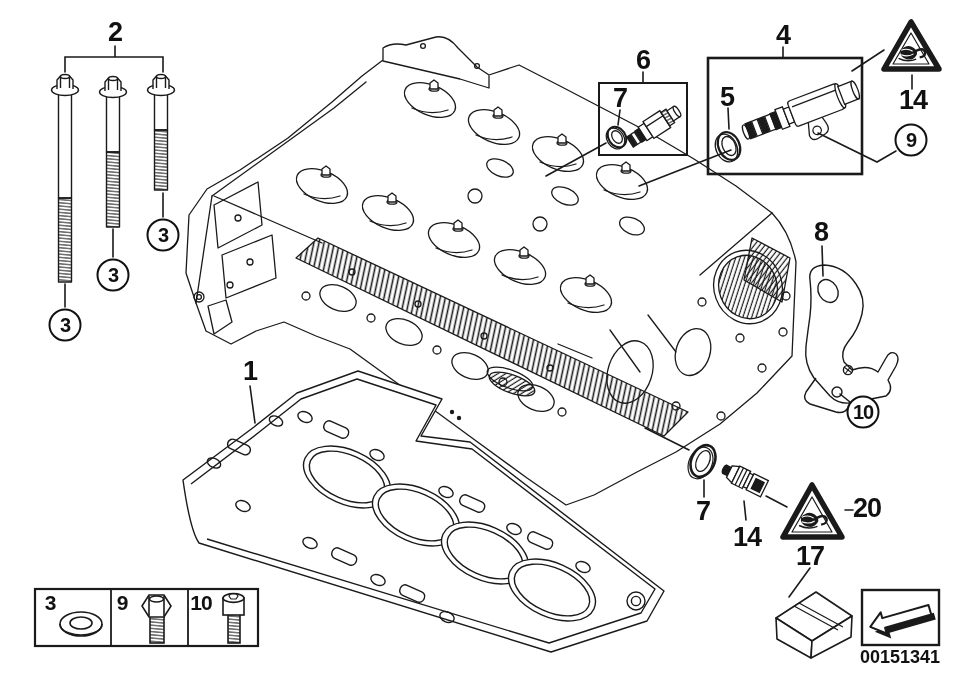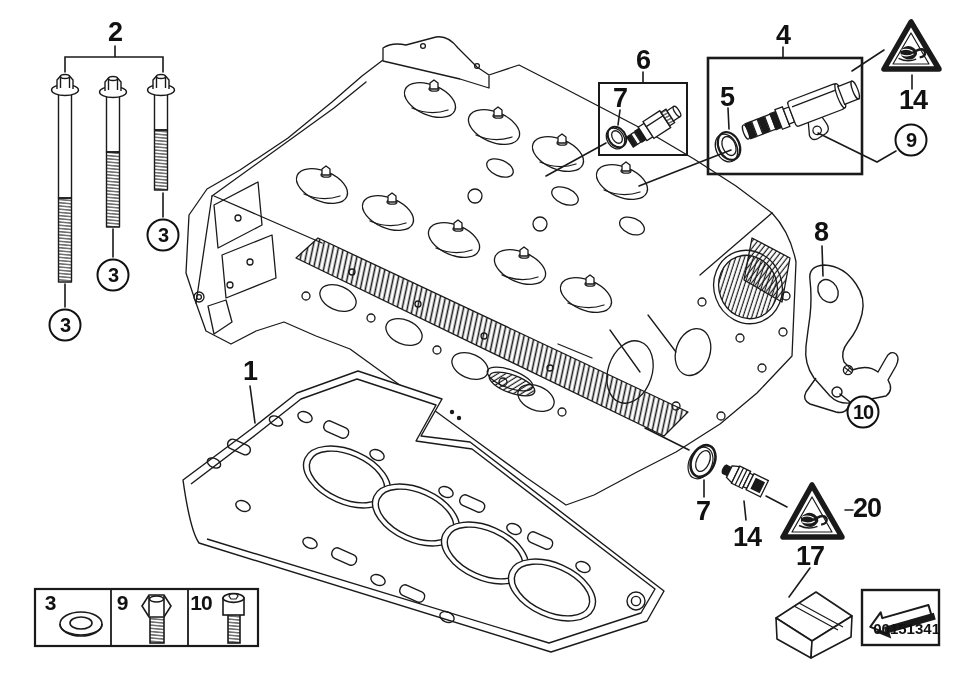--- a/index.html
+++ b/index.html
@@ -5,22 +5,22 @@
   html,body{margin:0;padding:0;background:#fff;}
   .stage{position:relative;width:960px;height:679px;background:#fff;overflow:hidden;
          font-family:"Liberation Sans",sans-serif;color:#111;}
   .stage svg{position:absolute;left:0;top:0;}
   .lbl{position:absolute;transform:translate(-50%,-50%);font-weight:bold;font-size:27px;
        line-height:1;color:#111;letter-spacing:-1px;user-select:none;}
   .circ{position:absolute;transform:translate(-50%,-50%);width:33px;height:33px;border:2.6px solid #111;
         border-radius:50%;background:#fff;display:flex;align-items:center;justify-content:center;
         font-weight:bold;font-size:20px;box-sizing:border-box;letter-spacing:-1px;}
   .legnum{position:absolute;transform:translate(-50%,-50%);font-weight:bold;font-size:21px;letter-spacing:-1px;}
-  .imgnum{position:absolute;left:856px;top:620px;width:84px;text-align:right;font-weight:bold;
-          font-size:15px;letter-spacing:0px;}
+  .imgnum{position:absolute;left:856px;top:647px;width:84px;text-align:right;font-weight:bold;
+          font-size:18px;letter-spacing:0px;}
 </style>
 </head>
 <body>
 
 <div class="stage">
 
 <svg width="960" height="679" viewBox="0 0 960 679">
   <defs>
     <pattern id="hatch" width="5" height="5" patternUnits="userSpaceOnUse" patternTransform="rotate(12)">
       <line x1="2.5" y1="0" x2="2.5" y2="5" stroke="#1a1a1a" stroke-width="1.6"></line>

